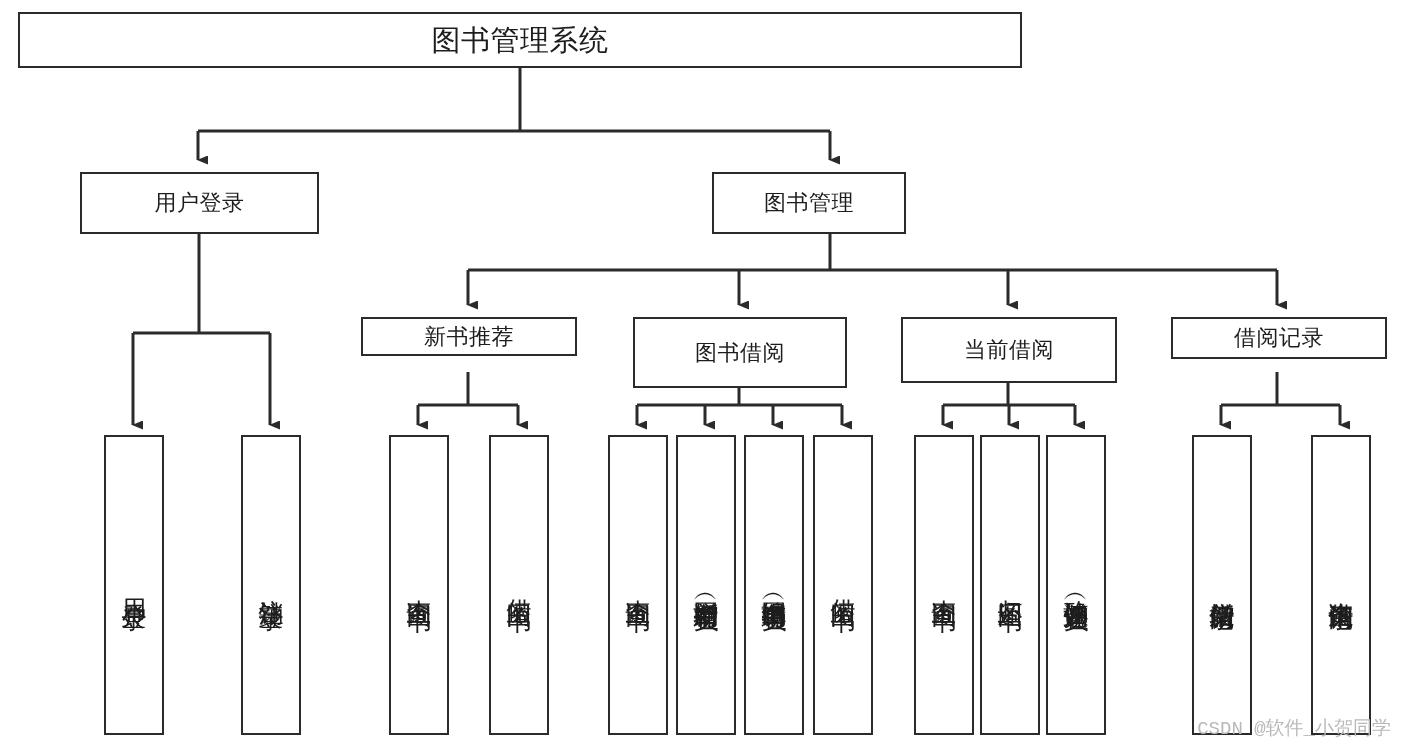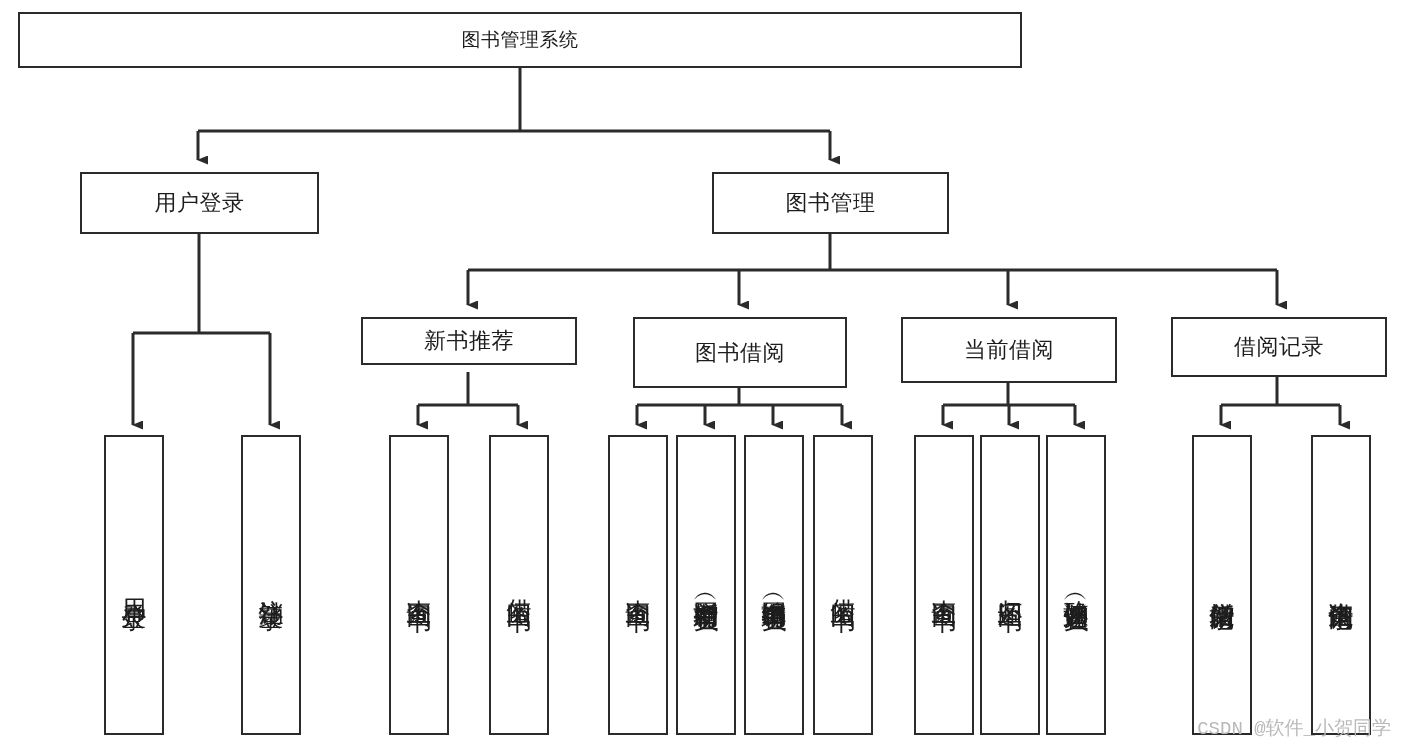--- a/index.html
+++ b/index.html
@@ -41,21 +41,21 @@
     line-height: 1.18;
     text-align: center;
     white-space: pre;
   }
   
   .node.horiz .node-label {
     font-size: 22px;
     letter-spacing: 0.5px;
   }
   .node.root .node-label {
-    font-size: 19px;
+    font-size: 29px;
   }
   
   .node.leaf {
     align-items: center;
     justify-content: center;
   }
   .node.leaf .node-label {
     writing-mode: vertical-rl;
     text-orientation: upright;
     font-size: 25px;
@@ -136,37 +136,37 @@
   </svg>
 
   <div class="node root horiz" style="left:18px; top:12px; width:1004px; height:56px;">
     <span class="node-label">图书管理系统</span>
   </div>
 
   <div class="node horiz" style="left:80px; top:172px; width:239px; height:62px;">
     <span class="node-label">用户登录</span>
   </div>
 
-  <div class="node horiz" style="left:712px; top:172px; width:237px; height:62px;">
+  <div class="node horiz" style="left:712px; top:172px; width:194px; height:62px;">
     <span class="node-label">图书管理</span>
   </div>
 
-  <div class="node horiz" style="left:361px; top:317px; width:216px; height:48px;">
+  <div class="node horiz" style="left:361px; top:317px; width:216px; height:39px;">
     <span class="node-label">新书推荐</span>
   </div>
 
   <div class="node horiz" style="left:633px; top:317px; width:214px; height:71px;">
     <span class="node-label">图书借阅</span>
   </div>
 
   <div class="node horiz" style="left:901px; top:317px; width:216px; height:66px;">
     <span class="node-label">当前借阅</span>
   </div>
 
-  <div class="node horiz" style="left:1171px; top:317px; width:216px; height:60px;">
+  <div class="node horiz" style="left:1171px; top:317px; width:216px; height:42px;">
     <span class="node-label">借阅记录</span>
   </div>
 
   <div class="node leaf" style="left:104px; top:435px; width:60px; height:300px;">
     <span class="node-label">用户登录</span>
   </div>
   <div class="node leaf" style="left:241px; top:435px; width:60px; height:300px;">
     <span class="node-label">注销登录</span>
   </div>
 

